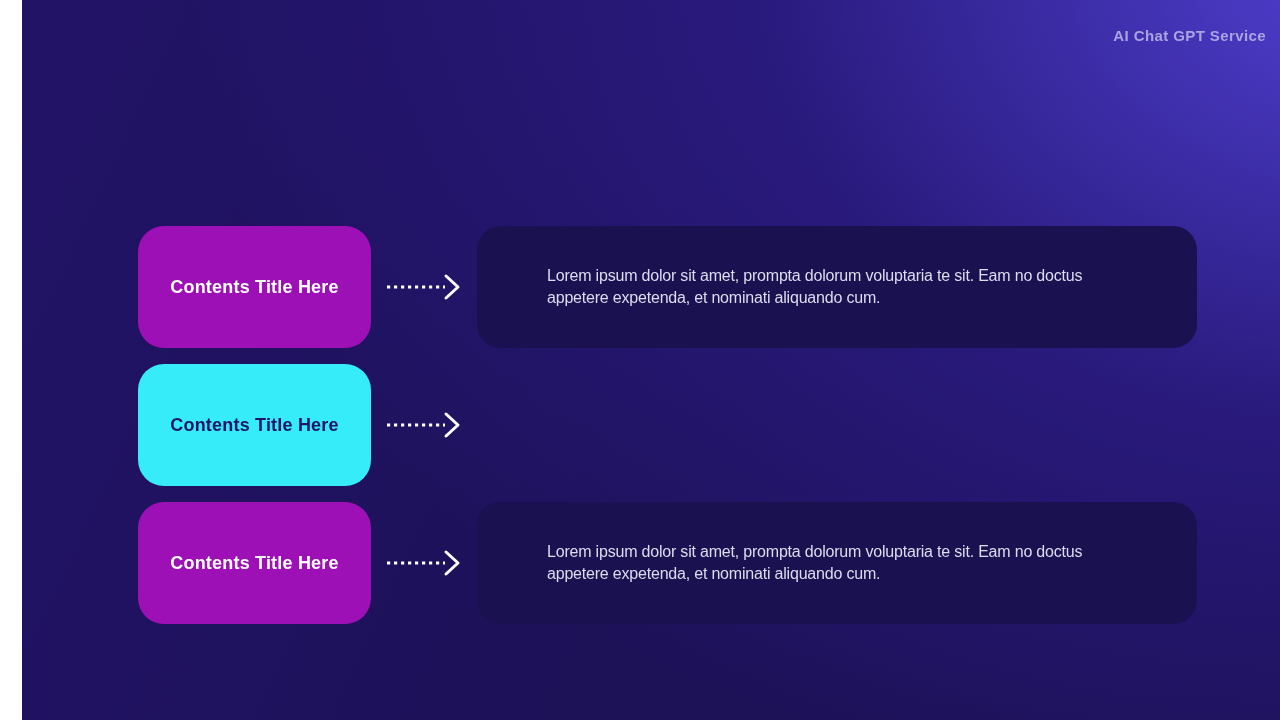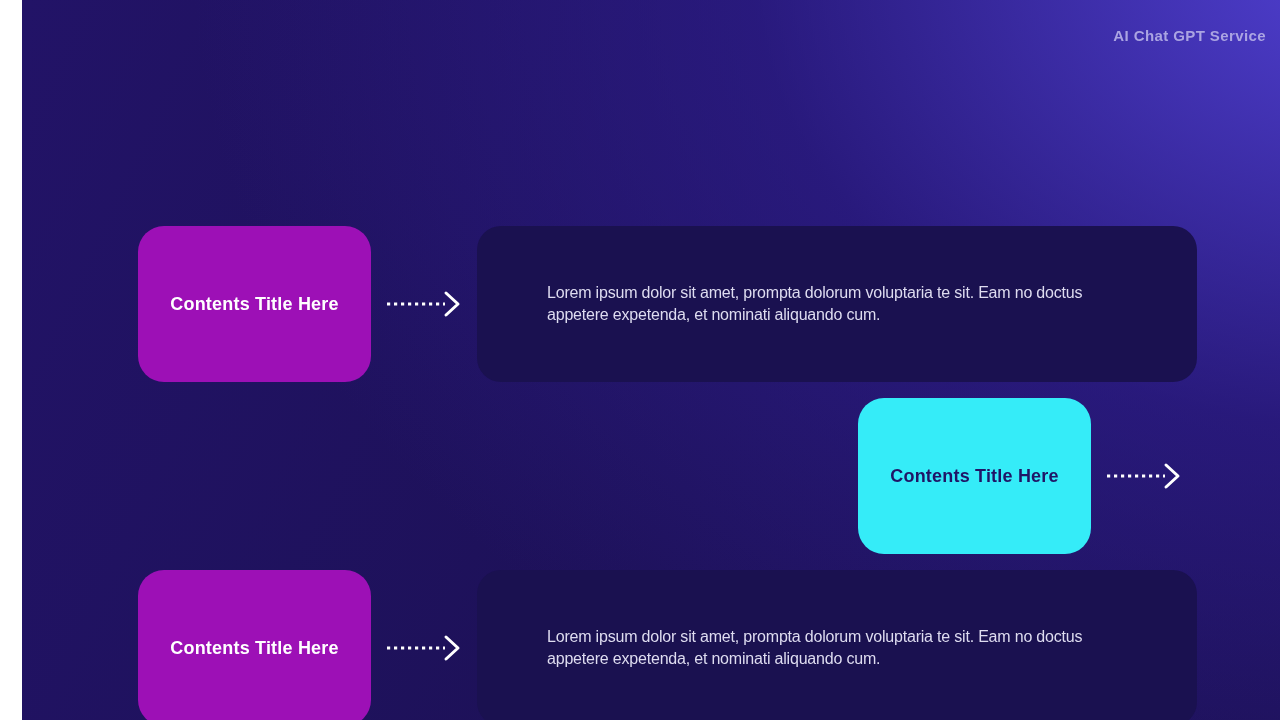--- a/index.html
+++ b/index.html
@@ -45,22 +45,21 @@
     top: 226px;
     left: 116px;
     right: 105px;
     display: flex;
     flex-direction: column;
     gap: 16px;
   }
   .row {
     display: flex;
     align-items: stretch;
-    height: 156px;
-    justify-content: flex-end;
+    height: 122px;
   }
   .content-box {
     width: 233px;
     flex: none;
     border-radius: 26px;
     display: flex;
     align-items: center;
     justify-content: center;
     text-align: center;
     padding: 0 30px;

